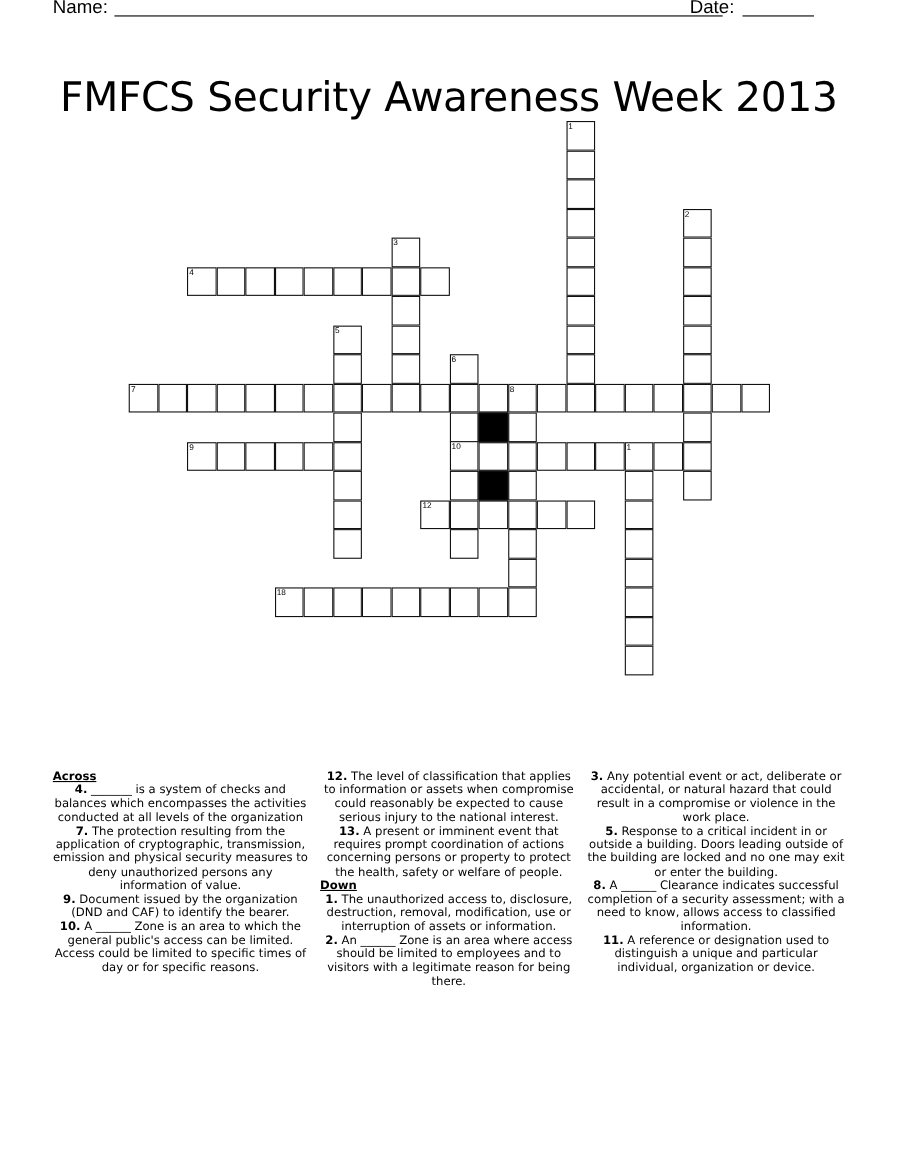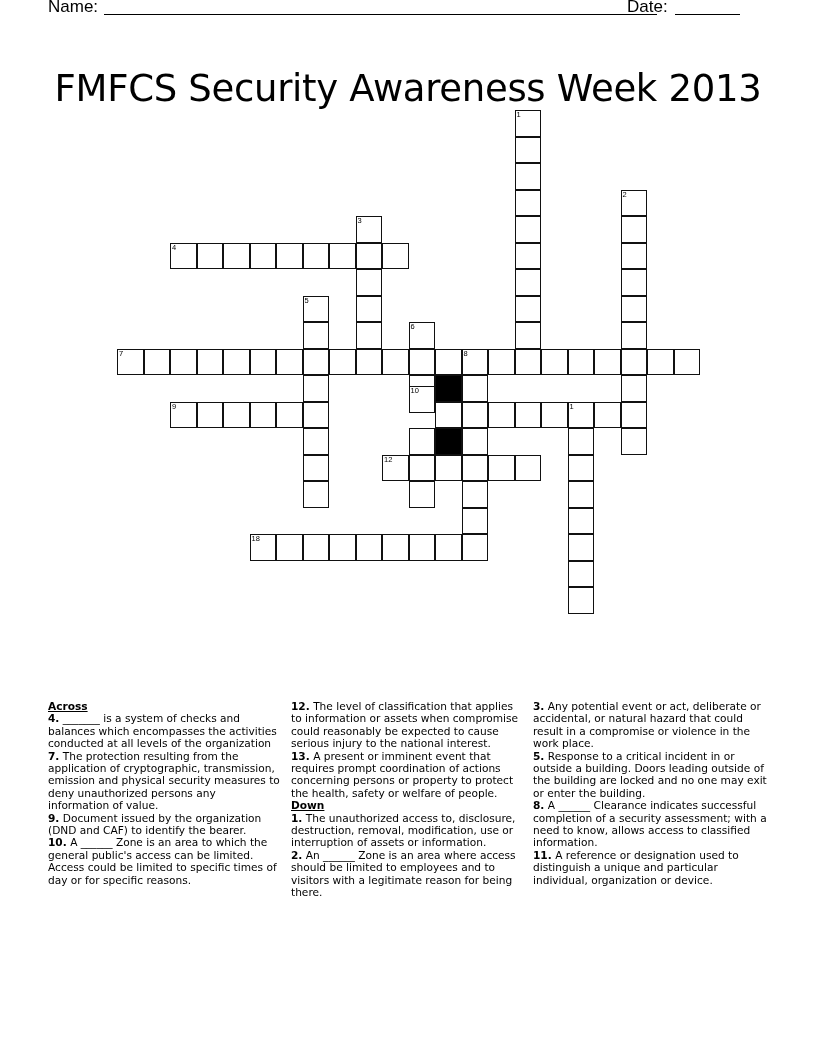--- a/index.html
+++ b/index.html
@@ -12,21 +12,21 @@
   .title { position: absolute; top: 42px; left: 0; width: 816px; text-align: center; font-family: "DejaVu Sans", sans-serif; font-size: 37px; font-weight: normal; letter-spacing: -0.3px; }
   .grid { position: absolute; left: 0; top: 0; width: 816px; height: 640px; }
   .cell { position: absolute; width: 26.5px; height: 26.5px; box-sizing: border-box; border: 1.2px solid #111; background: #fff; }
   .cell.black { background: #000; }
   .cell .num { position: absolute; left: 1px; top: 0px; font-family: "Liberation Sans", sans-serif; font-size: 7.5px; line-height: 8px; color: #000; }
   .clues { position: absolute; top: 700px; font-family: "DejaVu Sans", sans-serif; font-size: 10.6px; line-height: 12.4px; }
   .clues.col1 { left: 48px; width: 232px; }
   .clues.col2 { left: 291px; width: 234px; }
   .clues.col3 { left: 533px; width: 236px; }
   .clue-heading { font-weight: bold; text-decoration: underline; }
-  .clue { margin: 0; }
+  .clue { margin: 0; text-align: center; }
   .clue .cnum { font-weight: bold; }
 </style>
 </head>
 <body>
 
 <div class="header-line">
   <span class="name-label">Name:</span>
   <span class="name-blank"></span>
   <span class="date-label">Date:</span>
   <span class="date-blank"></span>
@@ -85,21 +85,21 @@
     <div class="cell" style="left: 302.5px; top: 375px;"></div>
     <div class="cell" style="left: 302.5px; top: 401.5px;"></div>
     <div class="cell" style="left: 302.5px; top: 428px;"></div>
     <div class="cell" style="left: 302.5px; top: 454.5px;"></div>
     <div class="cell" style="left: 302.5px; top: 481px;"></div>
     <div class="cell" style="left: 408.5px; top: 322px;">
       <span class="num">6</span>
     </div>
     <div class="cell" style="left: 408.5px; top: 348.5px;"></div>
     <div class="cell" style="left: 408.5px; top: 375px;"></div>
-    <div class="cell" style="left: 408.5px; top: 386px;">
+    <div class="cell" style="left: 408.5px; top: 401px;">
       <span class="num">10</span>
     </div>
     <div class="cell" style="left: 408.5px; top: 428px;"></div>
     <div class="cell" style="left: 408.5px; top: 454.5px;"></div>
     <div class="cell" style="left: 408.5px; top: 481px;"></div>
     <div class="cell" style="left: 117px; top: 348.5px;">
       <span class="num">7</span>
     </div>
     <div class="cell" style="left: 143.5px; top: 348.5px;"></div>
     <div class="cell" style="left: 170px; top: 348.5px;"></div>

